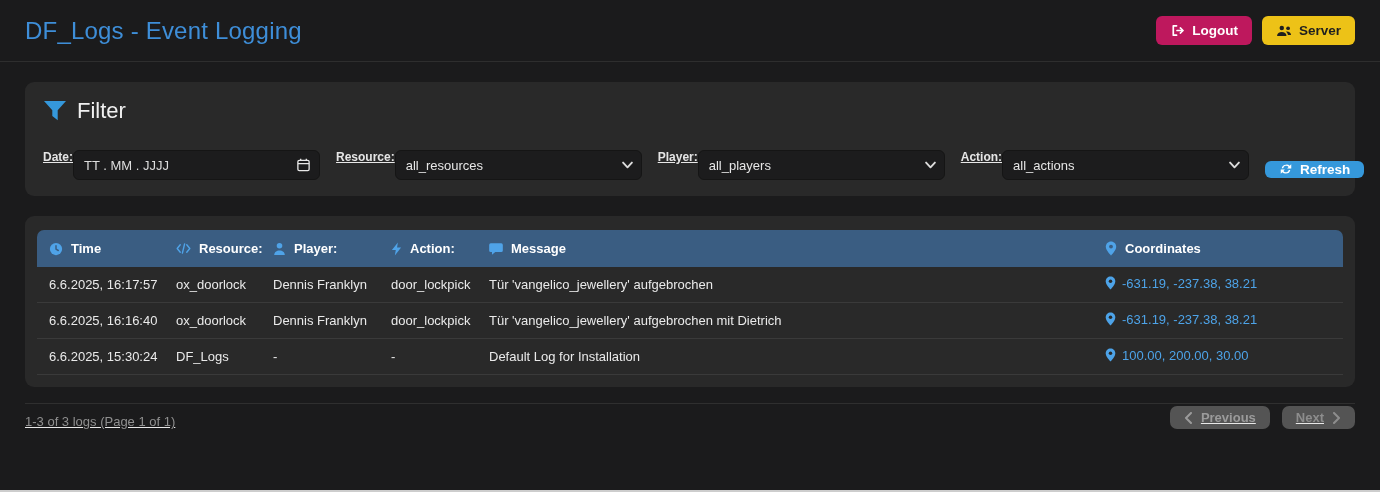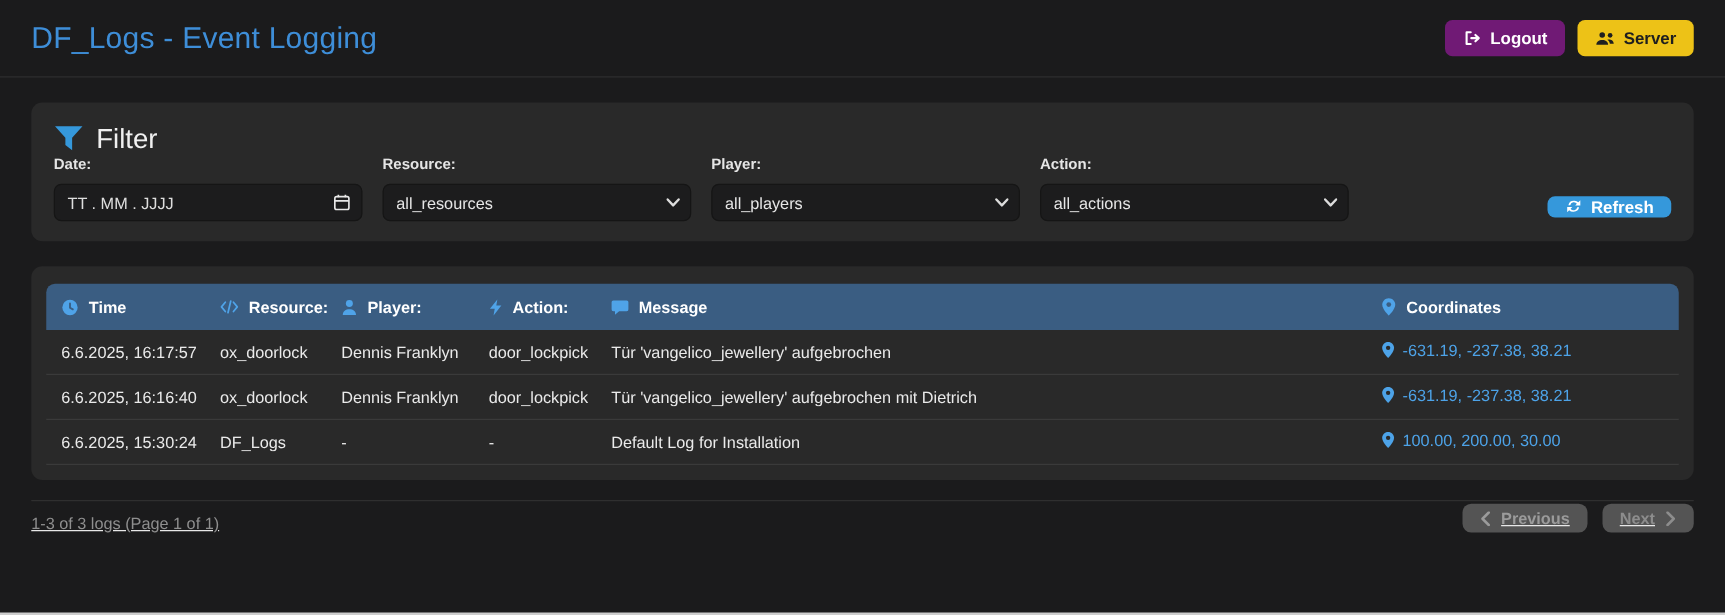--- a/index.html
+++ b/index.html
@@ -15,33 +15,33 @@
     height:62px; display:flex; align-items:center; justify-content:space-between;
     padding:16px 25px; border-bottom:1px solid #2e2e2e;
   }
   .app-title { font-size:24px; font-weight:400; color:#3e8ed8; letter-spacing:.2px; }
   .topbar-actions { display:flex; gap:10px; }
   .btn {
     display:inline-flex; align-items:center; gap:7px; border:none; cursor:pointer;
     border-radius:6px; font-size:13.5px; font-weight:700; height:29px; padding:0 14px;
     font-family:inherit;
   }
-  .btn-logout { background:#701a75; color:#fff; }
+  .btn-logout { background:#be185d; color:#fff; }
   .btn-server { background:#edc217; color:#1f1f1f; }
   .btn-refresh { background:#3598db; color:#fff; font-weight:600; height:17px; }
   
   .content { padding:20px 25px 0; }
   .card {
     background:#292929; border-radius:9px; padding:16px 18px;
   }
   .filter-card { margin-bottom:20px; }
-  .filter-head { display:flex; align-items:center; gap:10px; margin-bottom:0; }
+  .filter-head { display:flex; align-items:center; gap:10px; margin-bottom:26px; }
   .filter-head .title { font-size:22px; font-weight:400; color:#f0f0f0; }
   .filter-fields { display:flex; align-items:flex-end; gap:16px; }
-  .field { display:flex; flex-direction:column; }
+  .field { display:flex; flex-direction:row;text-decoration:underline; }
   .field label { font-size:12px; font-weight:700; color:#e5e5e5; margin-bottom:9px; }
   .field .control { position:relative; }
   .field input, .field select {
     width:247px; height:30px; background:#1c1c1d; border:1px solid #151515;
     border-radius:6px; color:#e6e6e6; font-size:13px; padding:0 30px 0 10px;
     font-family:inherit; appearance:none; -webkit-appearance:none; outline:none;
   }
   .field input::placeholder { color:#dedede; opacity:1; }
   .control .trail-icon {
     position:absolute; right:9px; top:50%; transform:translateY(-50%);

